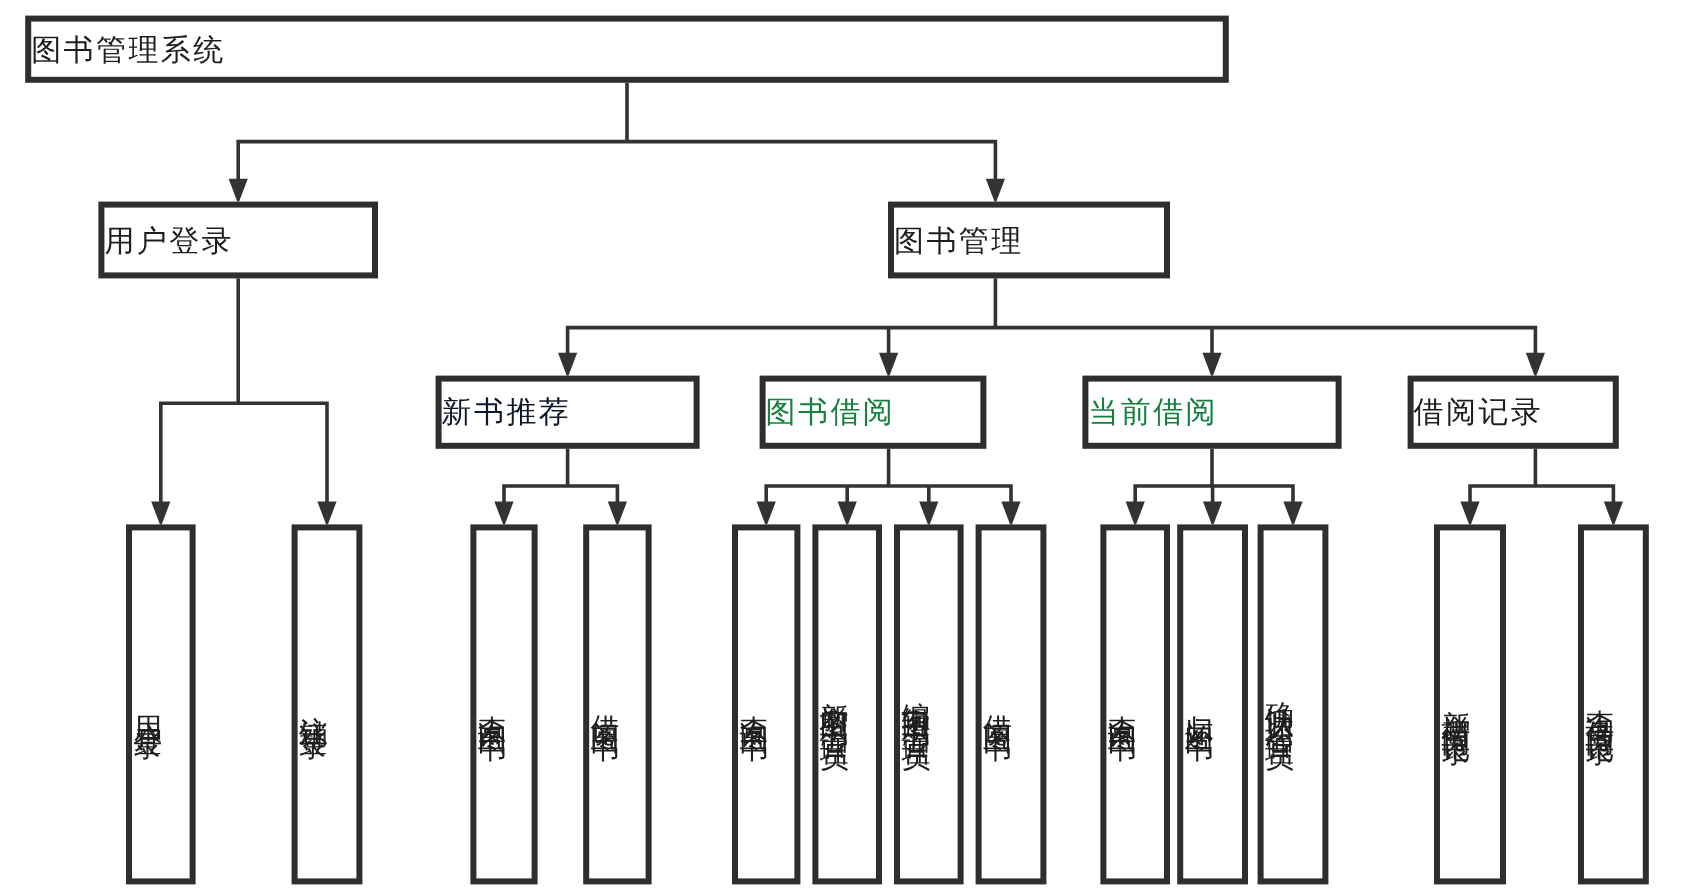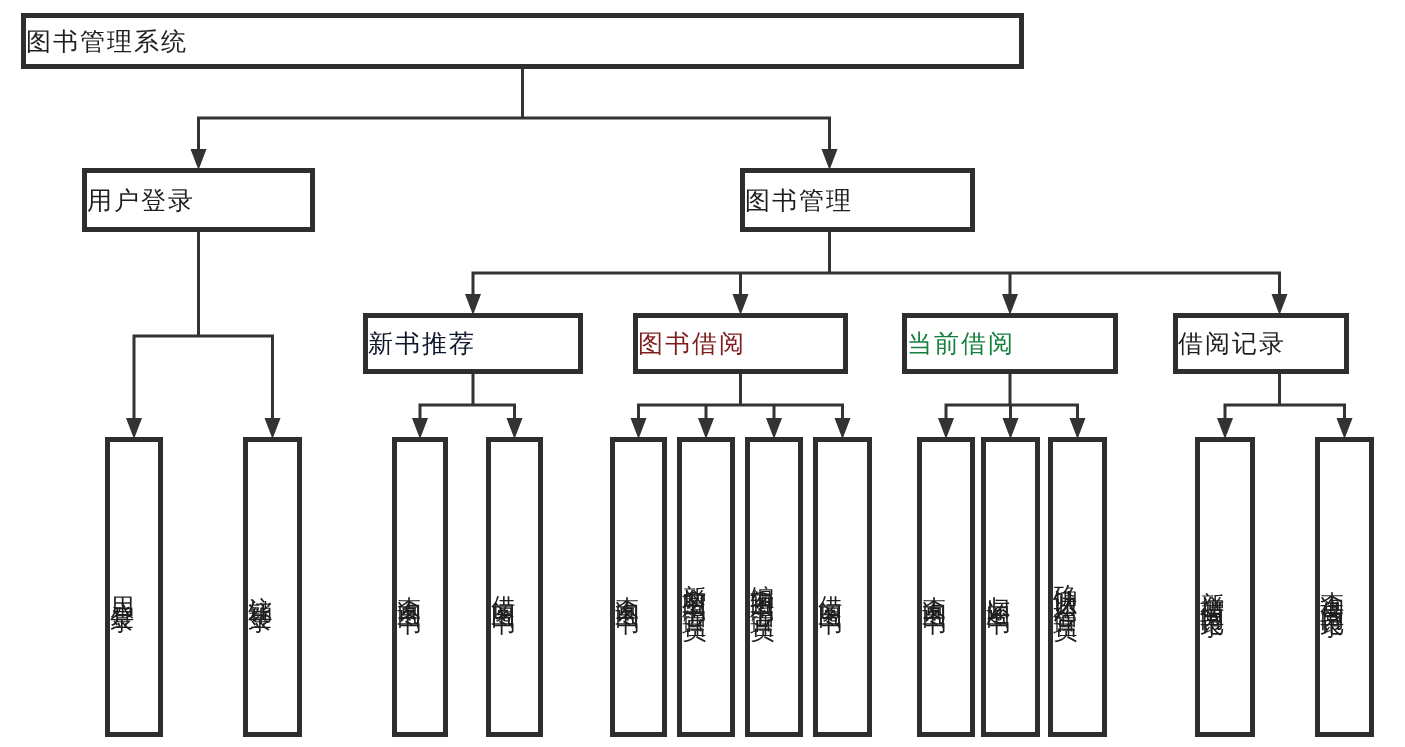--- a/index.html
+++ b/index.html
@@ -91,21 +91,21 @@
       </div>
       <div class="box horizontal" style="left: 82px; top: 168px; width: 233px; height: 64px; border-color: rgb(46, 46, 46); color: rgb(30, 30, 30);">
         <span class="label">用户登录</span>
       </div>
       <div class="box horizontal" style="left: 712px; top: 168px; width: 235px; height: 64px; border-color: rgb(46, 46, 46); color: rgb(30, 30, 30); margin-left: 28px;">
         <span class="label">图书管理</span>
       </div>
       <div class="box horizontal" style="left: 363px; top: 313px; width: 220px; height: 61px; border-color: rgb(46, 46, 46); color: #0f172a;">
         <span class="label">新书推荐</span>
       </div>
-      <div class="box horizontal" style="left: 633px; top: 313px; width: 215px; height: 61px; border-color: rgb(46, 46, 46); color: #7f1d1d;">
+      <div class="box horizontal" style="left: 633px; top: 313px; width: 189px; height: 61px; border-color: rgb(46, 46, 46); color: #15803d;">
         <span class="label">图书借阅</span>
       </div>
       <div class="box horizontal" style="left: 902px; top: 313px; width: 216px; height: 61px; border-color: rgb(46, 46, 46); color: #15803d;">
         <span class="label">当前借阅</span>
       </div>
       <div class="box horizontal" style="left: 1173px; top: 313px; width: 176px; height: 61px; border-color: rgb(46, 46, 46); color: rgb(30, 30, 30); font-family: Liberation Serif, serif;">
         <span class="label">借阅记录</span>
       </div>
       <div class="box vertical" style="left: 105px; top: 437px; width: 58px; height: 300px; border-color: rgb(46, 46, 46); color: rgb(30, 30, 30);">
         <span class="label">用户登录</span>

